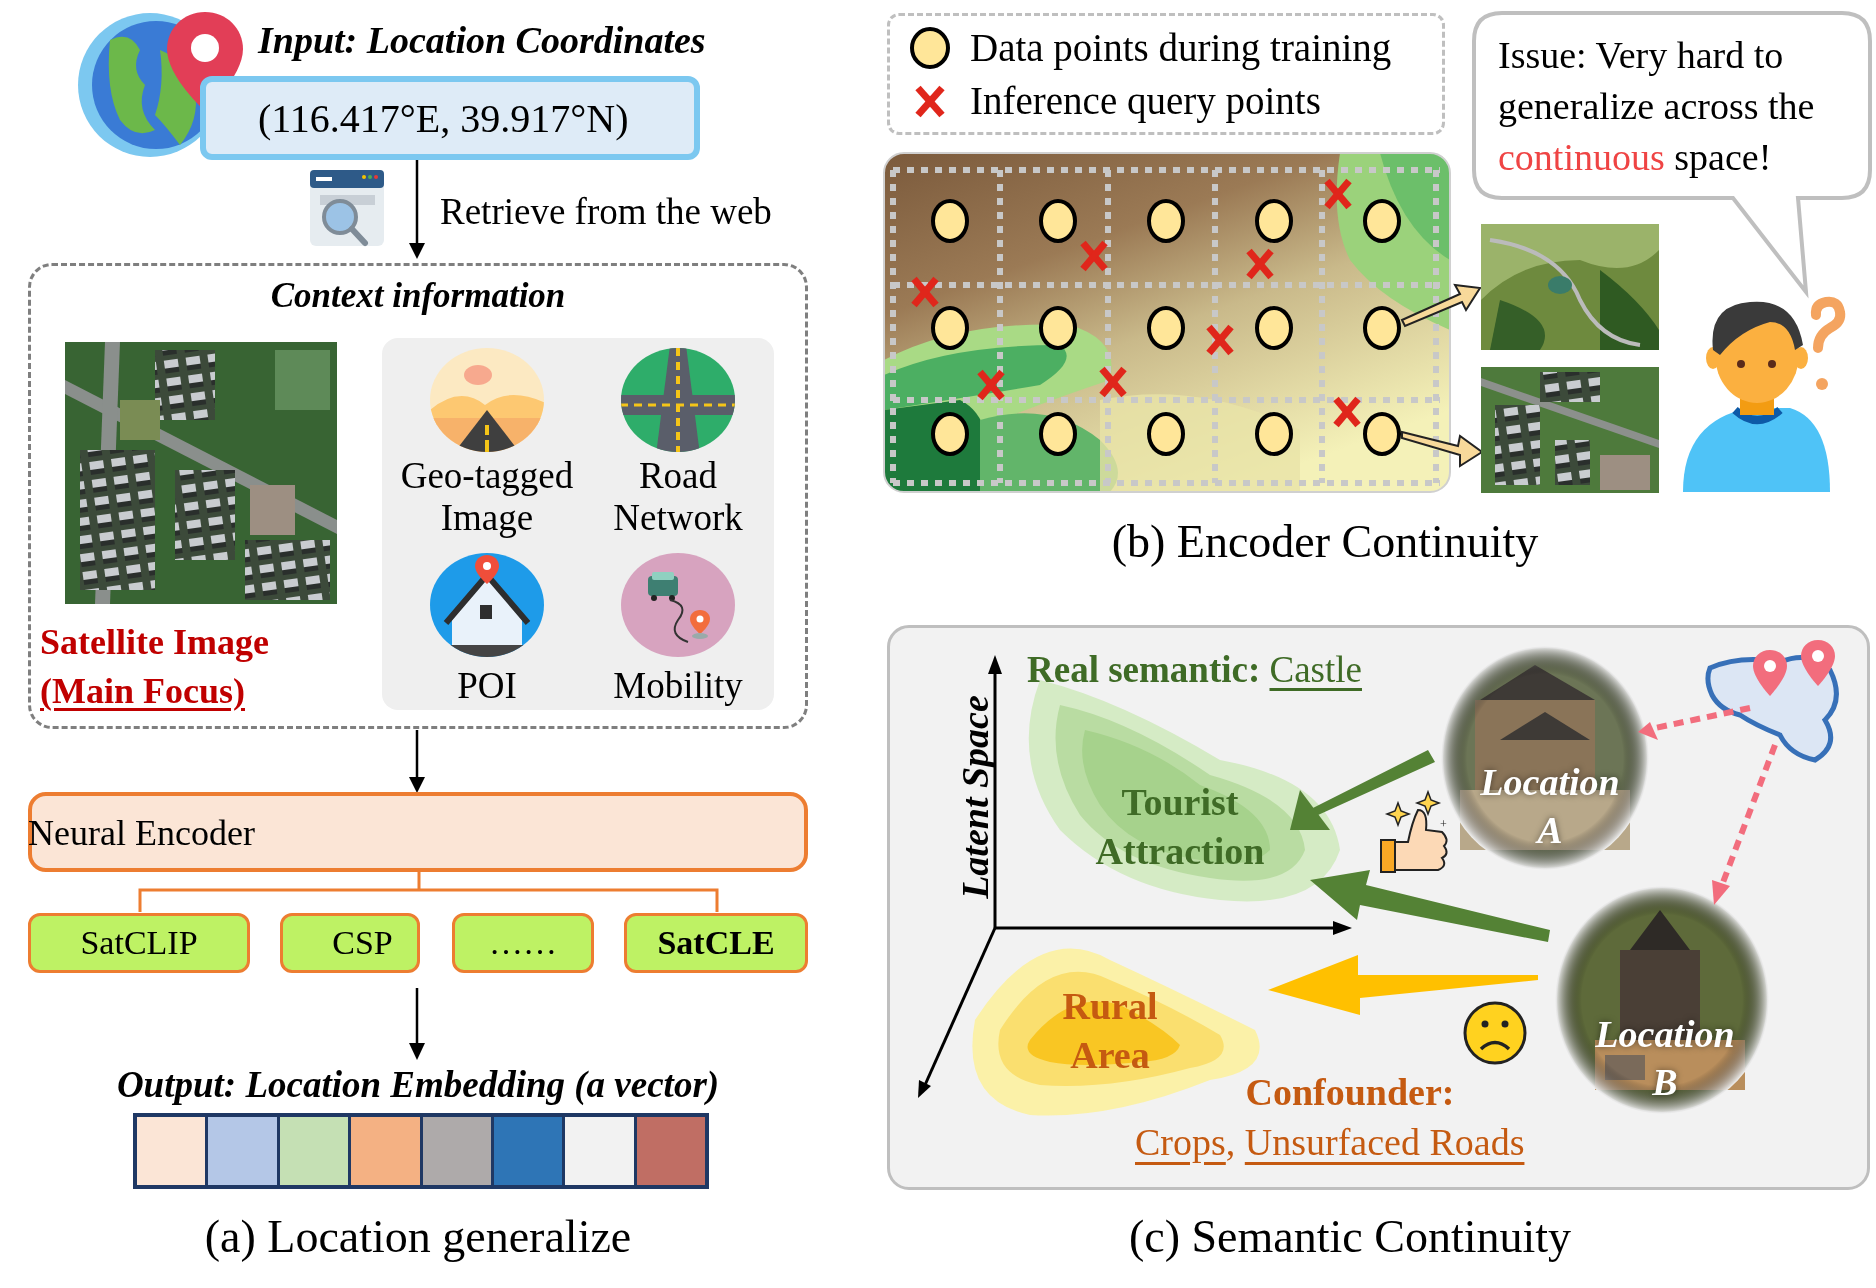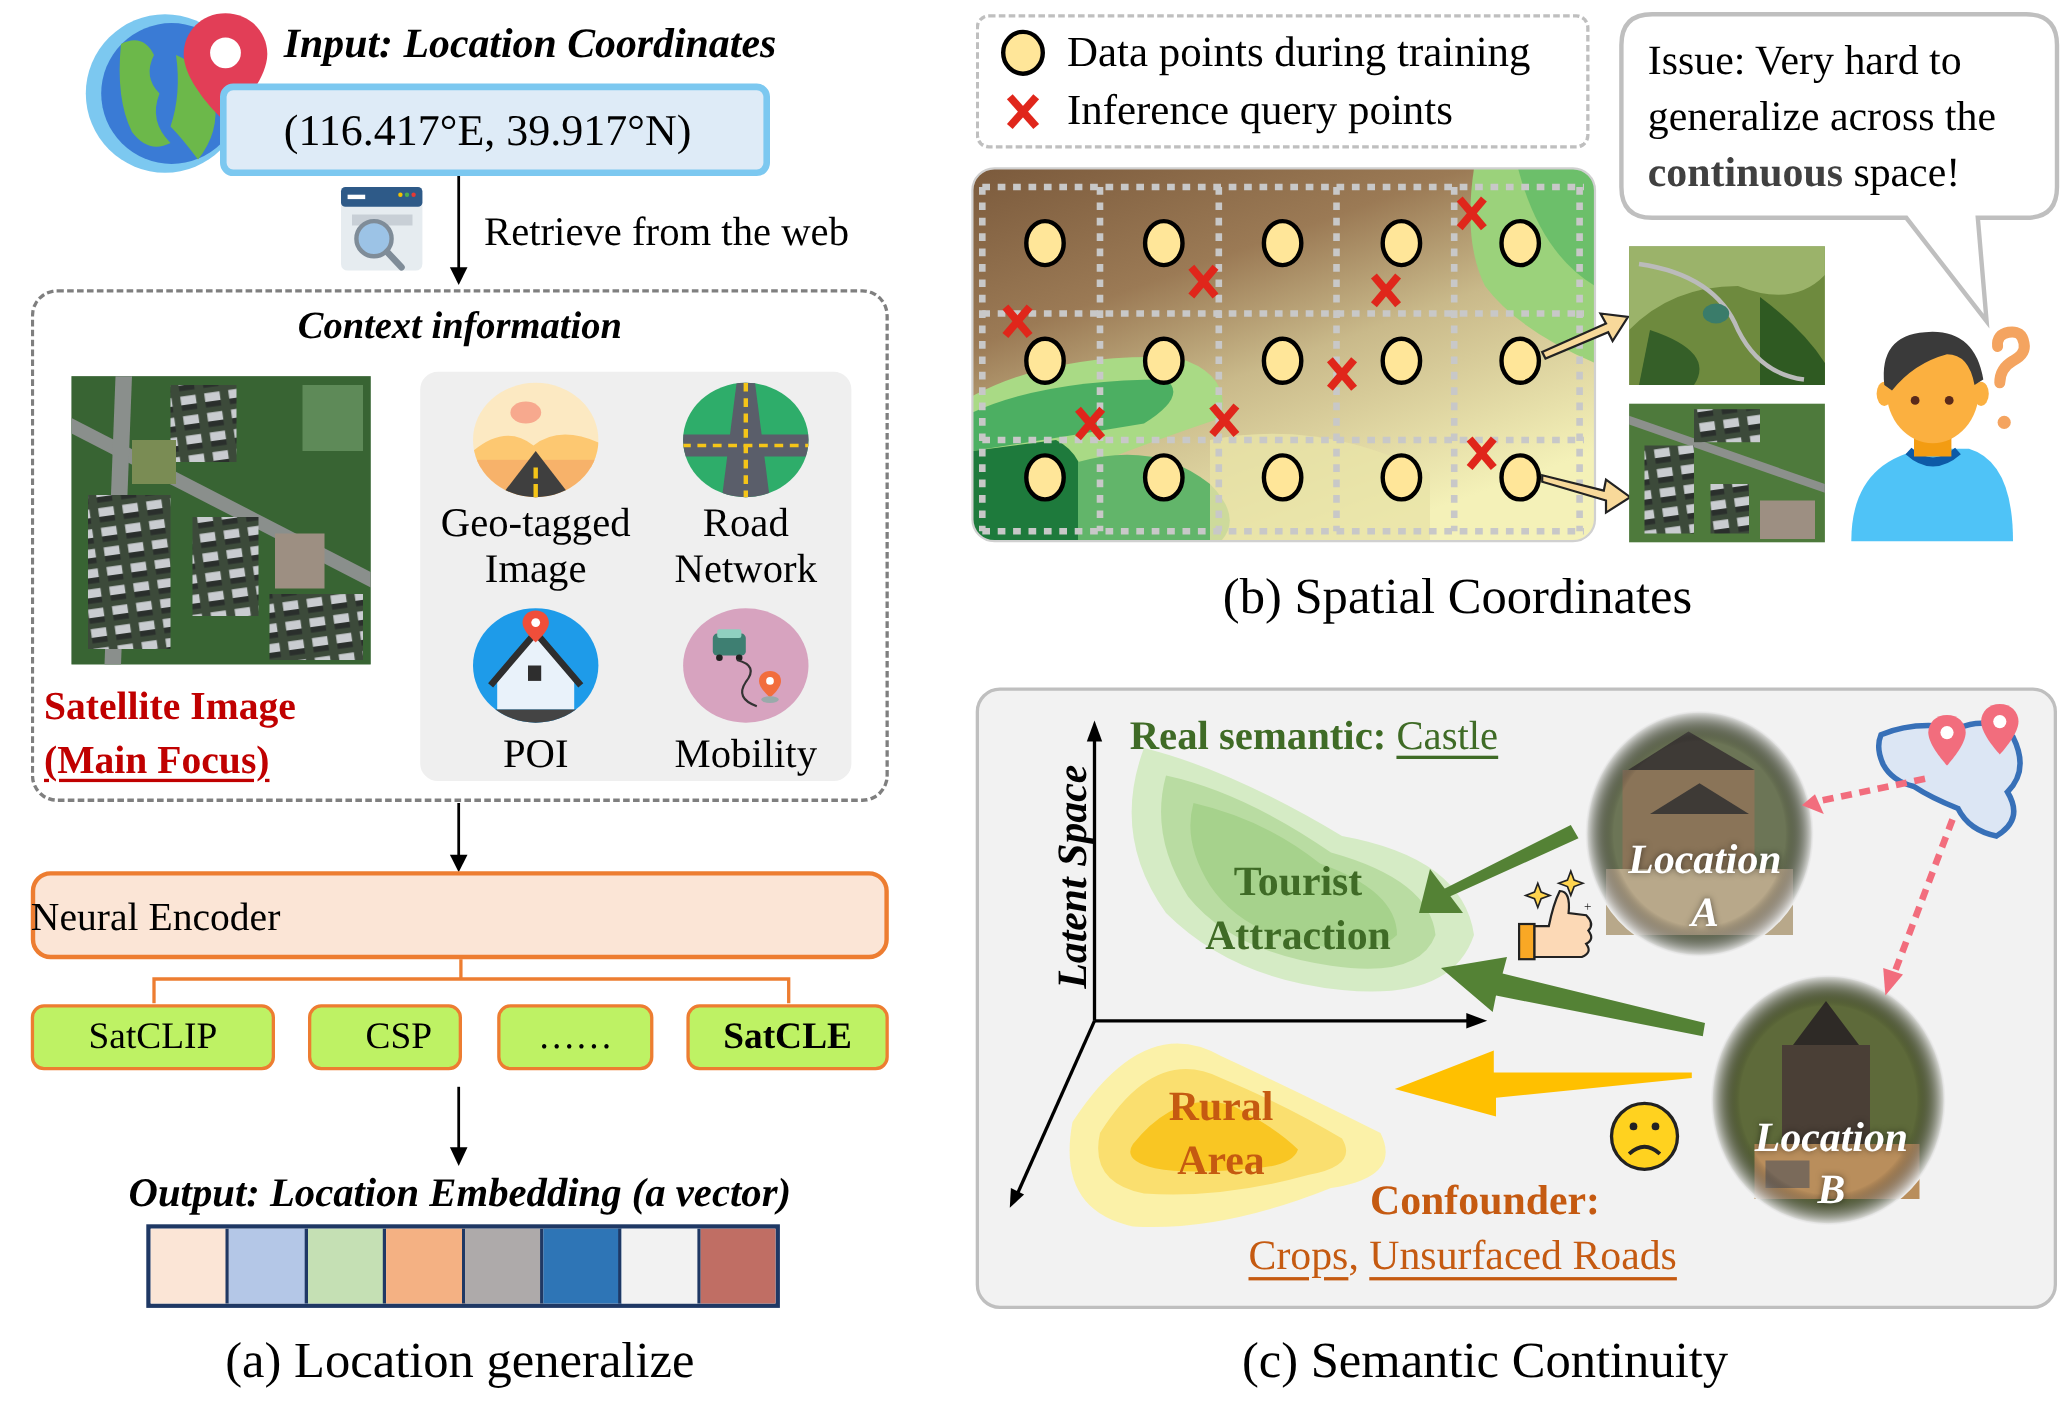--- a/index.html
+++ b/index.html
@@ -30,21 +30,21 @@
   #vector { left:133px; top:1113px; width:576px; height:76px; display:flex; border:4px solid #1F3864; box-sizing:border-box; }
   #vector .cell { flex:1; border-right:3px solid #1F3864; }
   #vector .cell:last-child { border-right:none; }
   .caption { font-size:46px; text-align:center; white-space:nowrap; }
   #cap-a { left:28px; width:780px; top:1210px; }
 
   
   #legend-box { left:887px; top:13px; width:558px; height:122px; border:3px dashed #bfbfbf; border-radius:12px; box-sizing:border-box; }
   .legend-text { font-size:39px; white-space:nowrap; }
   #bubble-text { left:1498px; top:30px; font-size:38px; line-height:51px; width:370px; }
-  #bubble-text .hl { color:#404040; font-weight:bold; }
+  #bubble-text .hl { color:#ef4444; font-weight:normal; }
   #cap-b { left:1000px; width:650px; top:515px; }
 
   
   #panel-c { left:887px; top:625px; width:983px; height:565px; background:#F2F2F2; border:3px solid #bfbfbf; border-radius:22px; box-sizing:border-box; }
   #real-sem { left:1027px; top:648px; font-size:37px; color:#3F6B26; white-space:nowrap; }
   #real-sem .u { font-weight:normal; text-decoration:underline; text-decoration-thickness:3px; text-underline-offset:6px; }
   #latent-label { left:888px; top:760px; font-size:38px; transform:rotate(-90deg); transform-origin:center; width:260px; text-align:center; white-space:nowrap; }
   #tourist-label { left:1070px; top:778px; width:220px; text-align:center; font-size:38px; color:#3F6B26; line-height:49px; }
   #rural-label { left:1010px; top:982px; width:200px; text-align:center; font-size:38px; color:#C55A11; line-height:49px; }
   #confounder-label { left:1100px; top:1070px; width:380px; text-align:center; font-size:38px; color:#C55A11; }
@@ -362,21 +362,21 @@
     <ellipse cx="1757" cy="355" rx="42" ry="48" fill="#FBB040"></ellipse>
     <ellipse cx="1713" cy="358" rx="7" ry="11" fill="#FBB040"></ellipse>
     <ellipse cx="1801" cy="358" rx="7" ry="11" fill="#FBB040"></ellipse>
     <path d="M1713 350 Q1708 305 1750 302 Q1795 298 1803 345 L1795 350 Q1790 322 1770 322 Q1740 330 1720 355z" fill="#3A3A3A"></path>
     <circle cx="1741" cy="364" r="4" fill="#5A2A1A"></circle>
       <circle cx="1772" cy="364" r="4" fill="#5A2A1A"></circle>
     <path d="M1818 348 Q1818 335 1830 328 Q1842 322 1840 312 Q1838 300 1826 302 Q1815 304 1816 315" stroke="#F4A460" stroke-width="10" fill="none" stroke-linecap="round"></path>
     <circle cx="1822" cy="384" r="6" fill="#F4A460"></circle>
   </svg>
 
-  <div class="abs caption" id="cap-b">(b) Spatial Coordinates</div>
+  <div class="abs caption" id="cap-b">(b) Encoder Continuity</div>
 </div>
 
 <div>
   <div class="abs" id="panel-c"></div>
 
   <svg width="1876" height="1288" style="pointer-events:none;">
 
     <path d="M1040 680 Q1120 700 1220 760 Q1330 780 1340 850 Q1320 910 1220 900 Q1120 890 1060 830 Q1010 760 1040 680z" fill="#D5EBC5"></path>
     <path d="M1060 705 Q1130 720 1210 775 Q1300 800 1305 850 Q1290 890 1210 878 Q1120 865 1080 815 Q1045 760 1060 705z" fill="#B9DCA2"></path>
     <path d="M1085 730 Q1150 745 1200 785 Q1270 810 1270 850 Q1250 870 1200 860 Q1130 850 1100 805 Q1075 765 1085 730z" fill="#A6D28C"></path>

